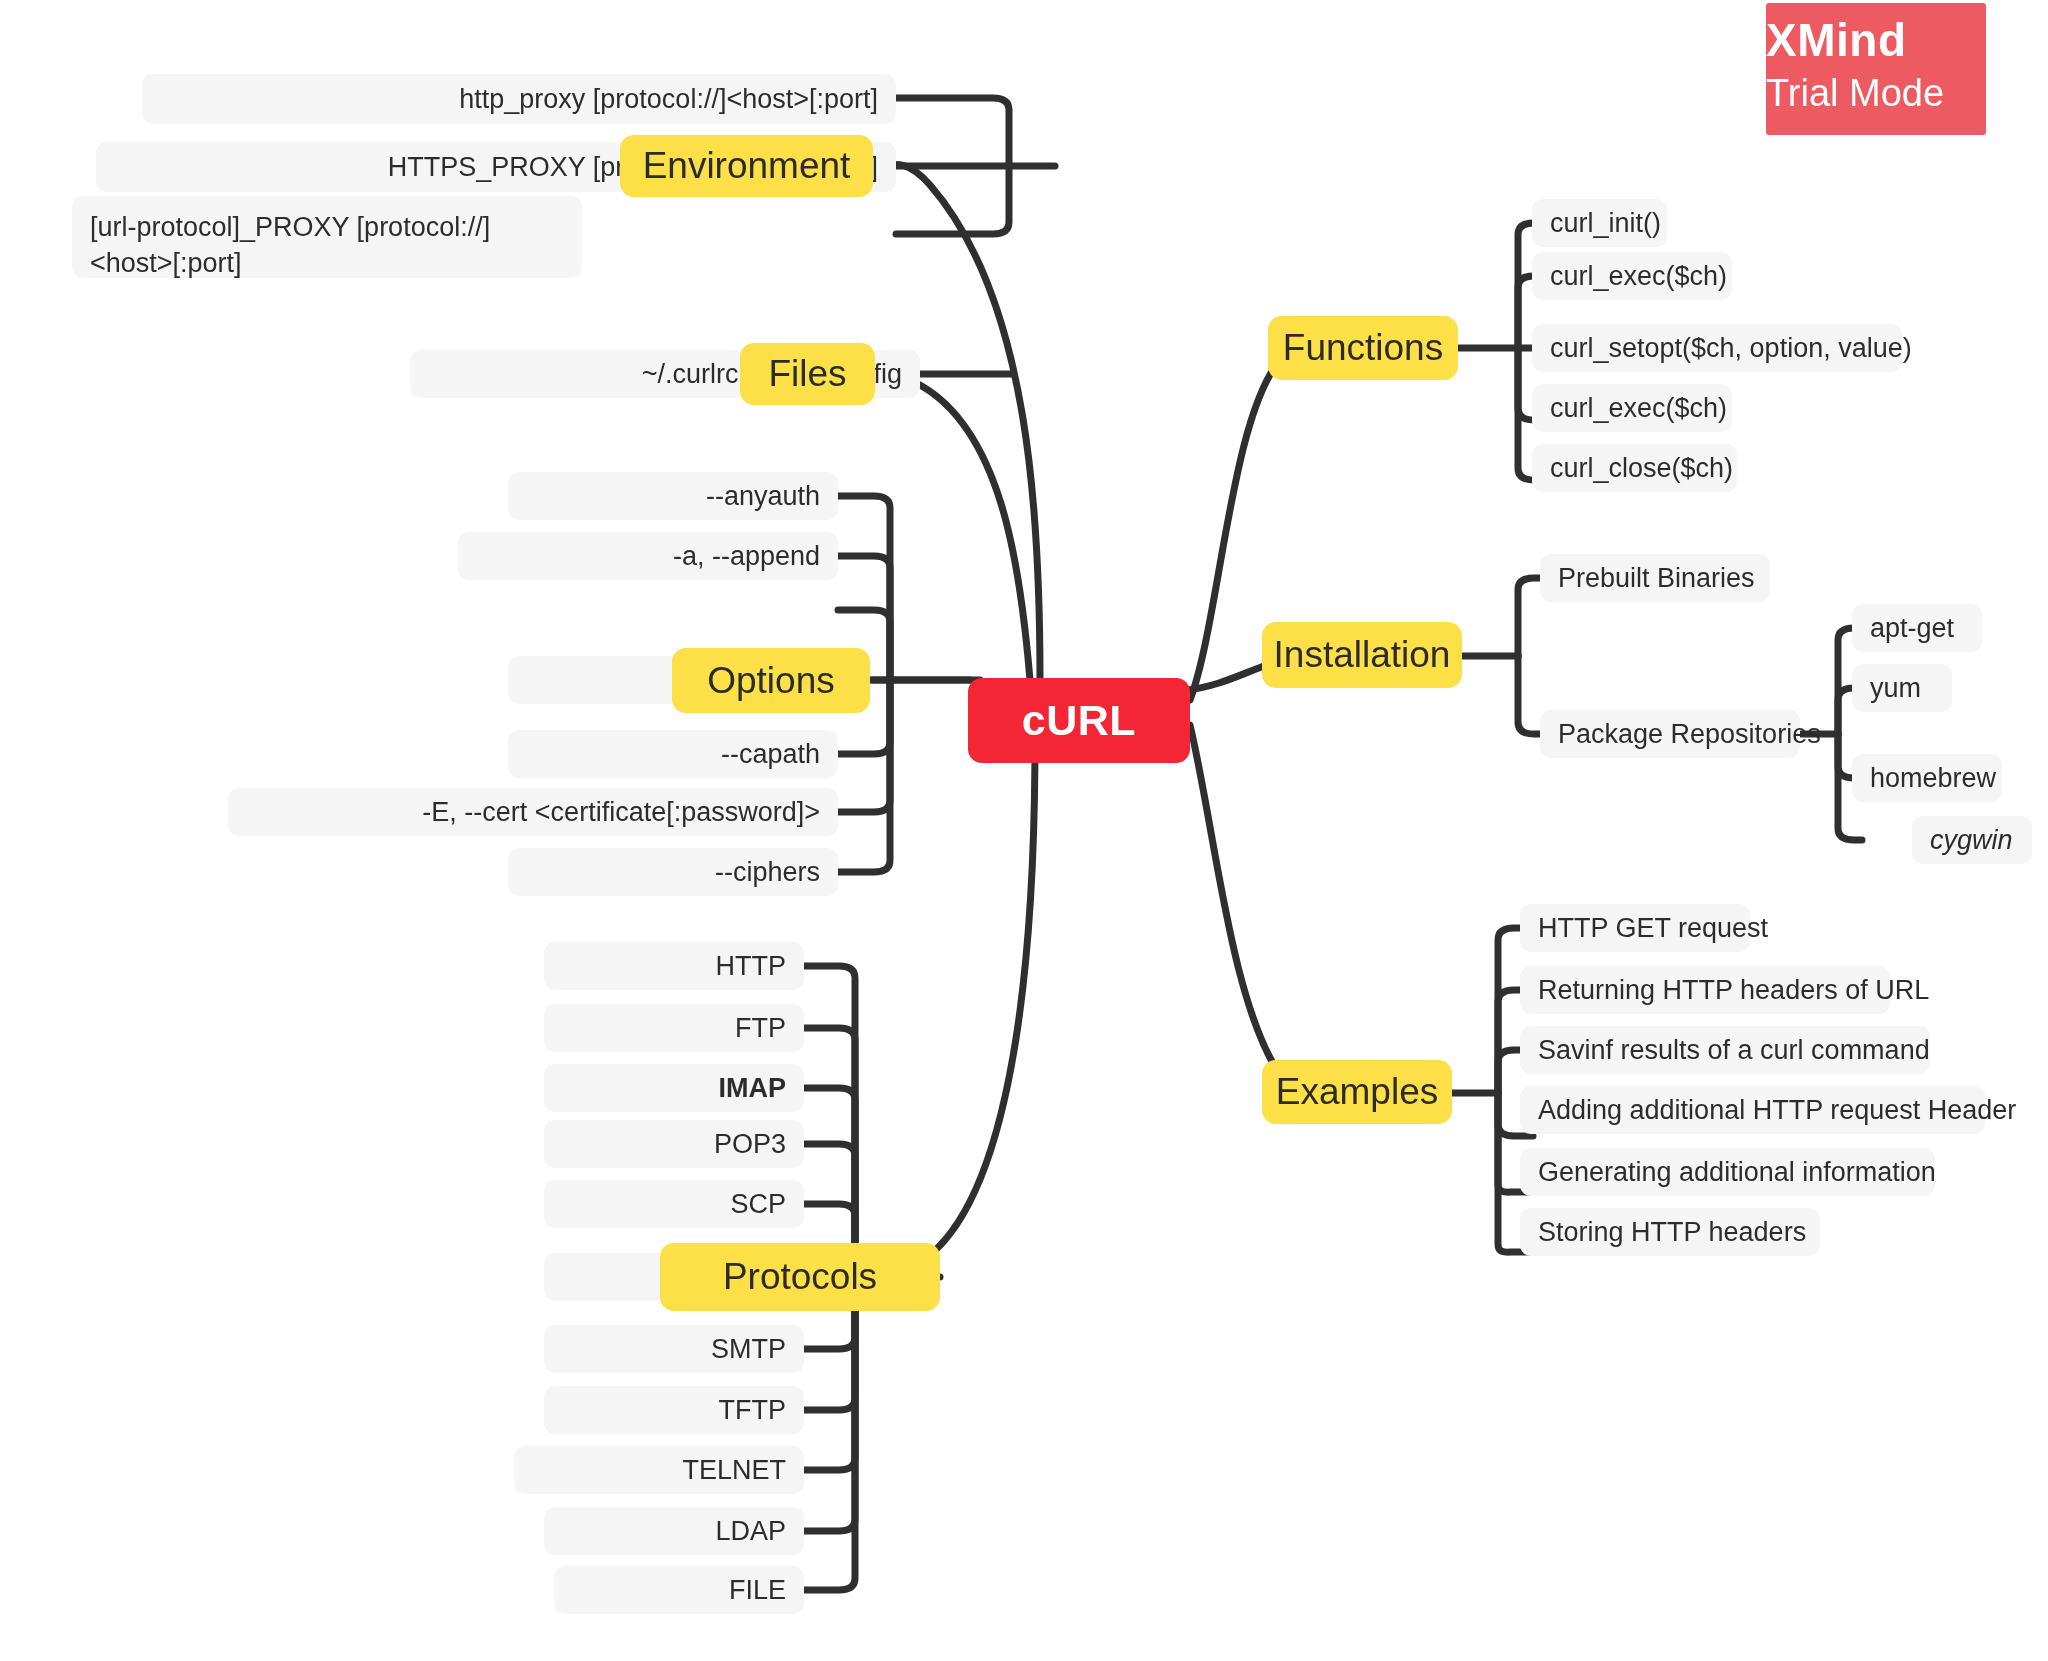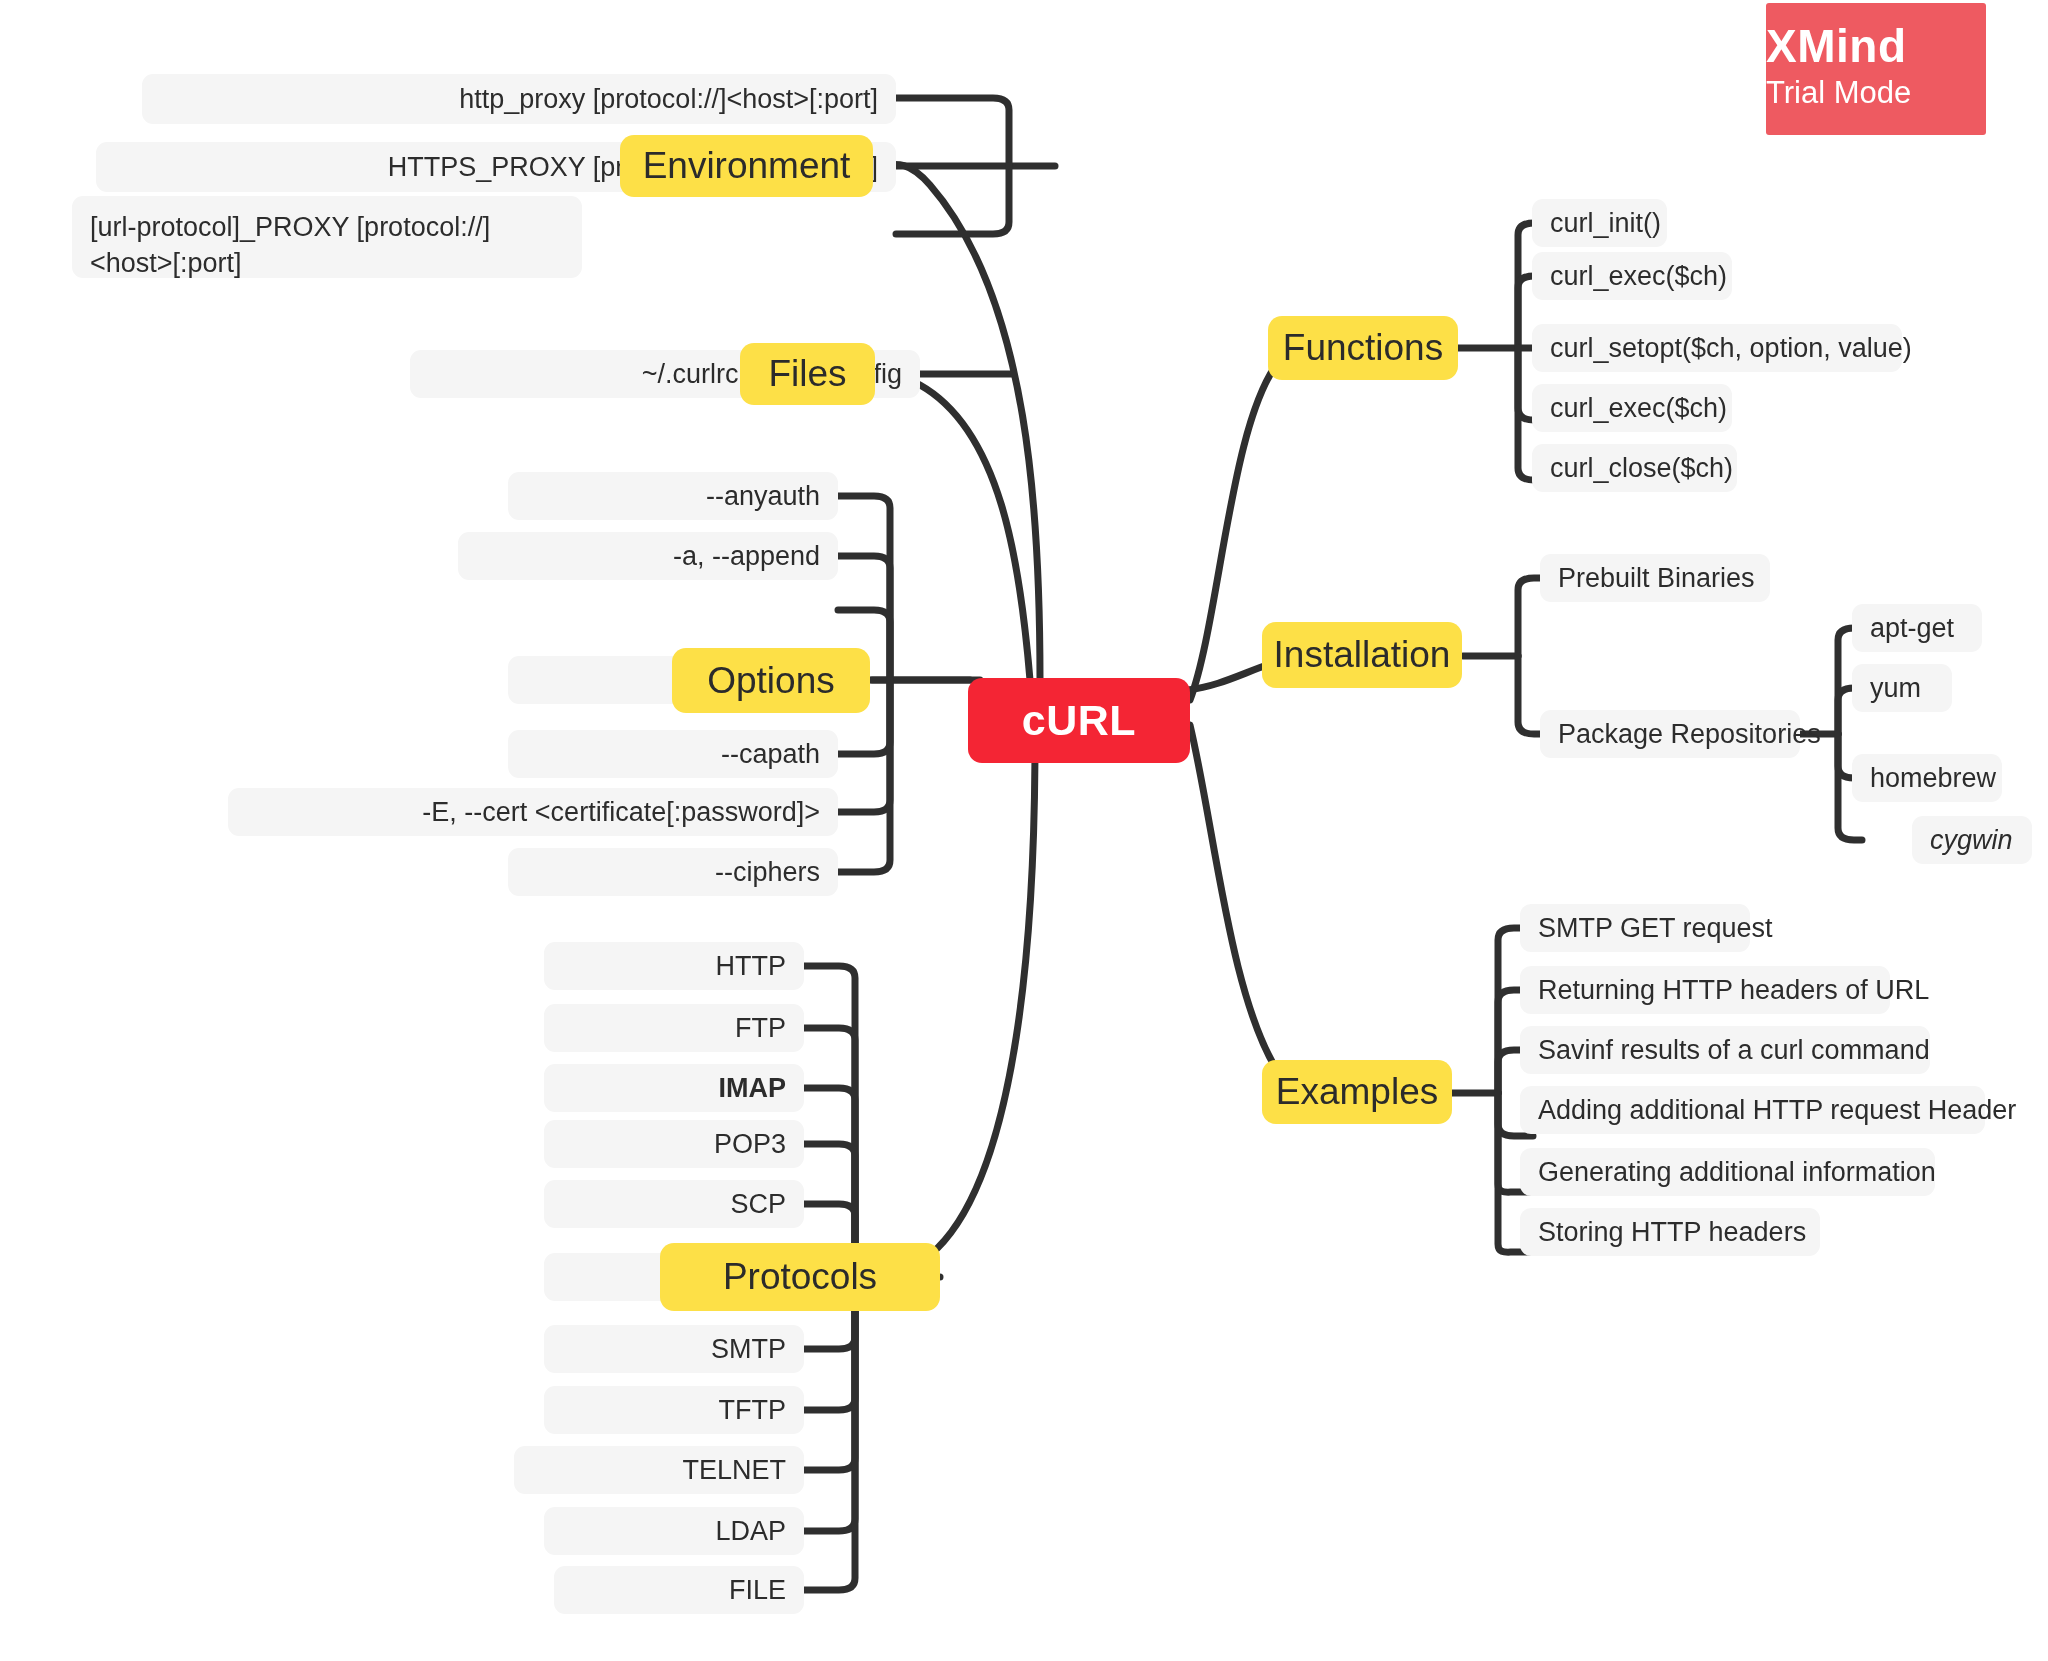--- a/index.html
+++ b/index.html
@@ -61,21 +61,21 @@
   .watermark{
     position:absolute;
     background:#EE5A61;
     color:#ffffff;
     display:flex;flex-direction:column;
     align-items:flex-start;justify-content:center;
     border-radius:3px;
     z-index:20;
   }
   .watermark .wm-title{font-size:46px;font-weight:bold;line-height:1.05;letter-spacing:0.5px;}
-  .watermark .wm-sub{font-size:31px;line-height:1.5;font-weight:normal;}
+  .watermark .wm-sub{font-size:38px;line-height:1.5;font-weight:normal;}
 </style>
 </head>
 <body>
 
 <div id="canvas">
 
   <svg class="links" viewBox="0 0 2048 1661">
     <g fill="none" stroke="#2f2f2f" stroke-width="7" stroke-linecap="round" stroke-linejoin="round">
 
       <path d="M1040,680 C1040,520 1030,300 930,185 C905,156 890,166 880,166"></path>
@@ -276,21 +276,21 @@
   </div>
   <div class="node leaf right sub" style="left:1912px;top:816px;width:120px;height:48px;font-style:italic;">
     <span>cygwin</span>
   </div>
 
   <div class="node branch" style="left:1262px;top:1060px;width:190px;height:64px;">
     <span>Examples</span>
   </div>
 
   <div class="node leaf right" style="left:1520px;top:904px;width:230px;height:48px;">
-    <span>SMTP GET request</span>
+    <span>HTTP GET request</span>
   </div>
   <div class="node leaf right" style="left:1520px;top:966px;width:370px;height:48px;">
     <span>Returning HTTP headers of URL</span>
   </div>
   <div class="node leaf right" style="left:1520px;top:1026px;width:410px;height:48px;">
     <span>Savinf results of a curl command</span>
   </div>
   <div class="node leaf right" style="left:1520px;top:1086px;width:465px;height:48px;">
     <span>Adding additional HTTP request Header</span>
   </div>

